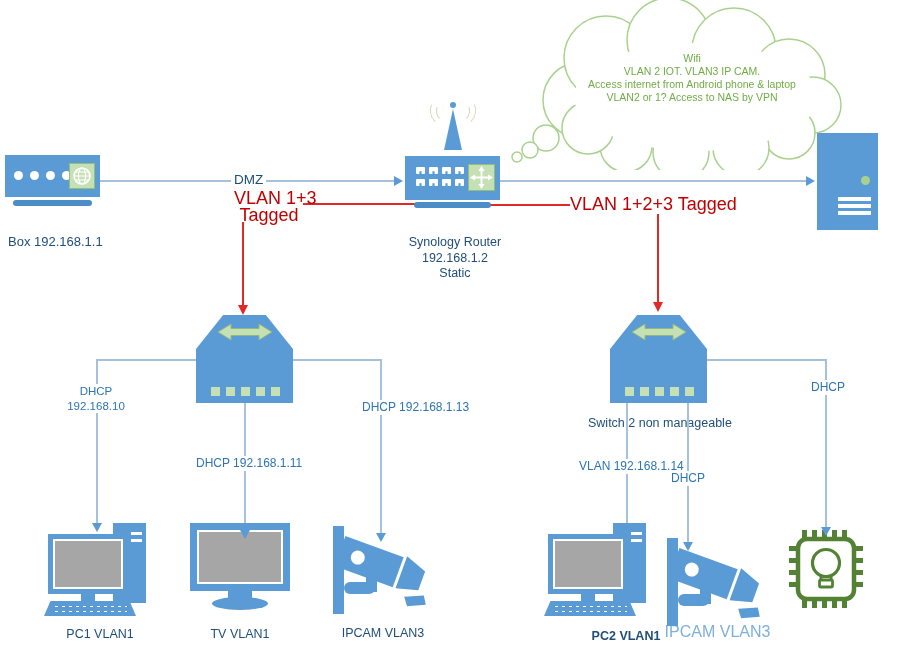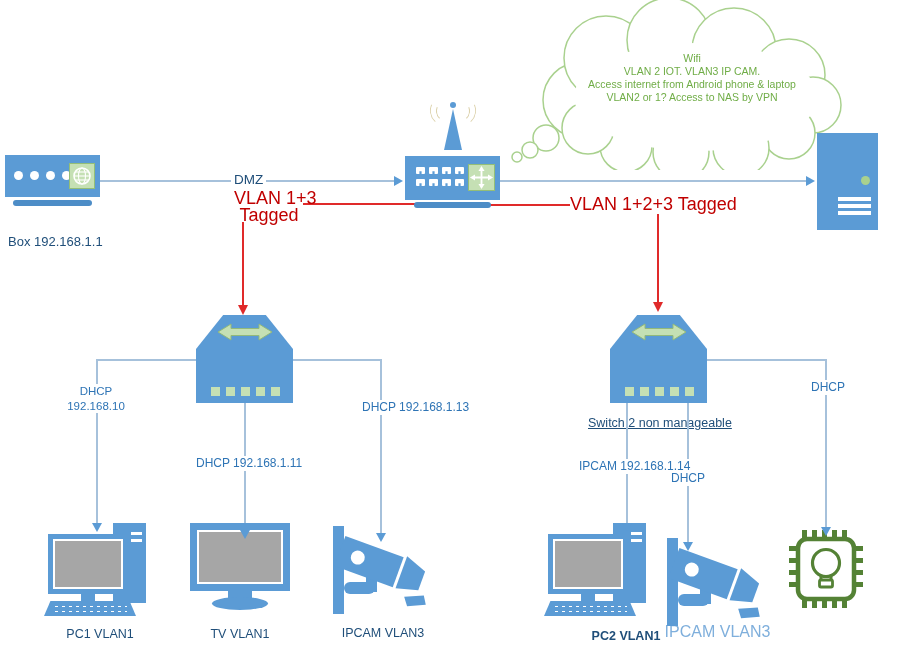--- a/index.html
+++ b/index.html
@@ -45,21 +45,21 @@
   .tv-screen{width:100%;height:100%;background:#A6A6A6;border:2px solid #fff;box-sizing:border-box;}
   .tv-neck{position:absolute;left:38px;top:67px;width:24px;height:11px;background:#5B9BD5;}
   .tv-base{position:absolute;left:22px;top:74px;width:56px;height:13px;background:#5B9BD5;border-radius:50%;}
   .arc{position:absolute;border:1.5px solid #DCD2AC;border-radius:50%;background:transparent;}
 </style>
 </head>
 <body>
 
 <div id="canvas">
 
-  <div class="lbl c" style="left:588px;top:416px;width:142px;text-decoration:underline;">Switch 2 non manageable</div>
+  <div class="lbl c" style="left:588px;top:416px;width:142px;">Switch 2 non manageable</div>
 
   <div class="hl" style="left:100px;top:180px;width:295px;"></div>
   <div class="hl" style="left:500px;top:180px;width:306px;"></div>
 
   <div class="hl" style="left:97px;top:359px;width:99px;"></div>
   <div class="vl" style="left:96px;top:359px;height:164px;"></div>
   <div class="vl" style="left:244px;top:403px;height:128px;"></div>
   <div class="hl" style="left:293px;top:359px;width:88px;"></div>
   <div class="vl" style="left:380px;top:359px;height:174px;"></div>
 
@@ -81,26 +81,31 @@
   </div>
 
   <div class="lbl red" style="left:570px;top:197px;">VLAN 1+2+3 Tagged</div>
 
   <div class="lbl c bgw dhcp" style="left:61px;top:384px;width:70px;font-size:11.5px;line-height:14.5px;">
     <span style="display:block">DHCP</span>
     <span style="display:block">192.168.10</span>
   </div>
   <div class="lbl bgw dhcp" style="left:196px;top:456px;">DHCP 192.168.1.11</div>
   <div class="lbl bgw dhcp" style="left:334px;top:400px;margin-left:28px;">DHCP 192.168.1.13</div>
-  <div class="lbl bgw dhcp" style="left:579px;top:459px;">IPCAM 192.168.1.14</div>
+  <div class="lbl bgw dhcp" style="left:579px;top:459px;">VLAN 192.168.1.14</div>
   <div class="lbl bgw dhcp" style="left:671px;top:471px;">DHCP</div>
   <div class="lbl bgw dhcp" style="left:811px;top:380px;">DHCP</div>
 
   <div class="lbl" style="left:8px;top:234px;font-size:13px;">Box 192.168.1.1</div>
 
+  <div class="lbl c" style="left:403px;top:235px;width:104px;line-height:15.5px;">
+    <span style="display:block">Synology Router</span>
+    <span style="display:block">192.168.1.2</span>
+    <span style="display:block">Static</span>
+  </div>
 
 
   <div class="lbl c" style="left:58px;top:627px;width:84px;">PC1 VLAN1</div>
   <div class="lbl c" style="left:198px;top:627px;width:84px;">TV VLAN1</div>
   <div class="lbl c" style="left:333px;top:626px;width:100px;">IPCAM VLAN3</div>
   <div class="lbl c" style="left:584px;top:629px;width:84px;font-weight:bold;">PC2 VLAN1</div>
   <div class="lbl c" style="left:655px;top:624px;width:125px;font-size:16px;color:#7FAFDC;">IPCAM VLAN3</div>
 
 
   <div class="abs" style="left:506px;top:0;">

